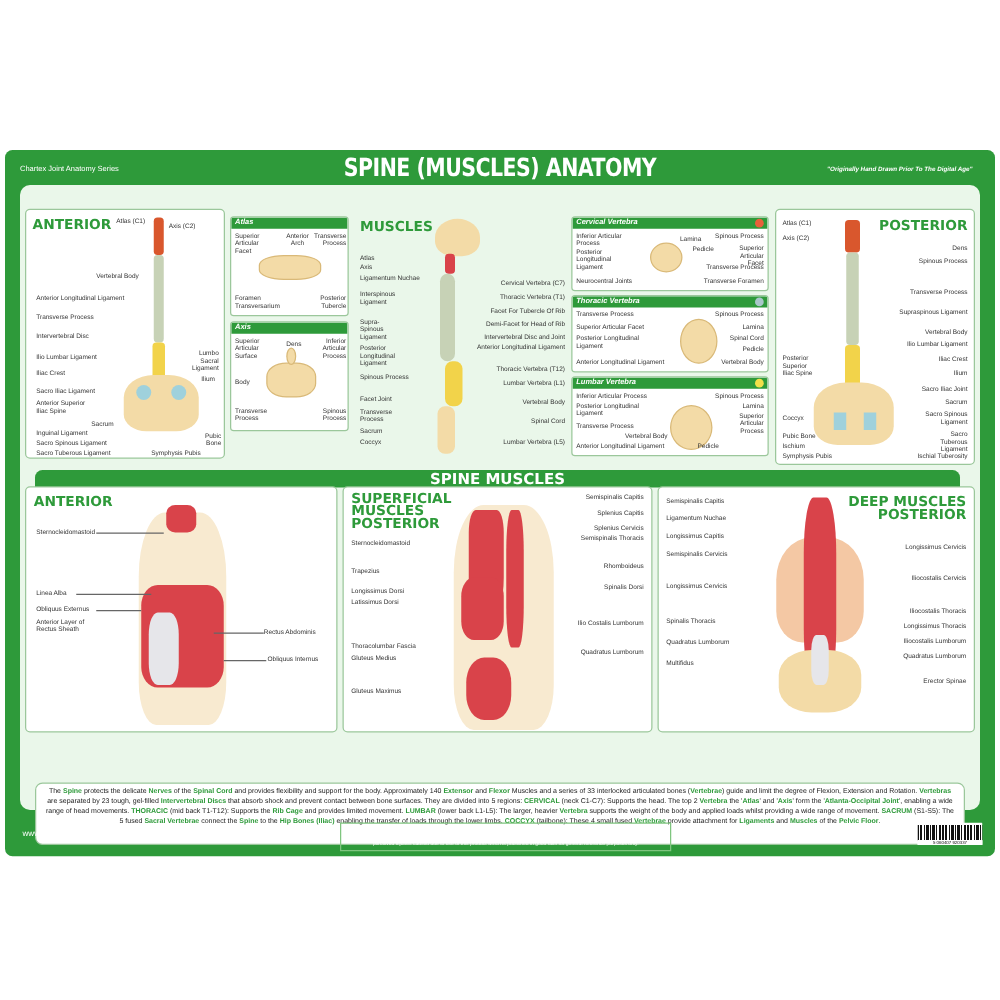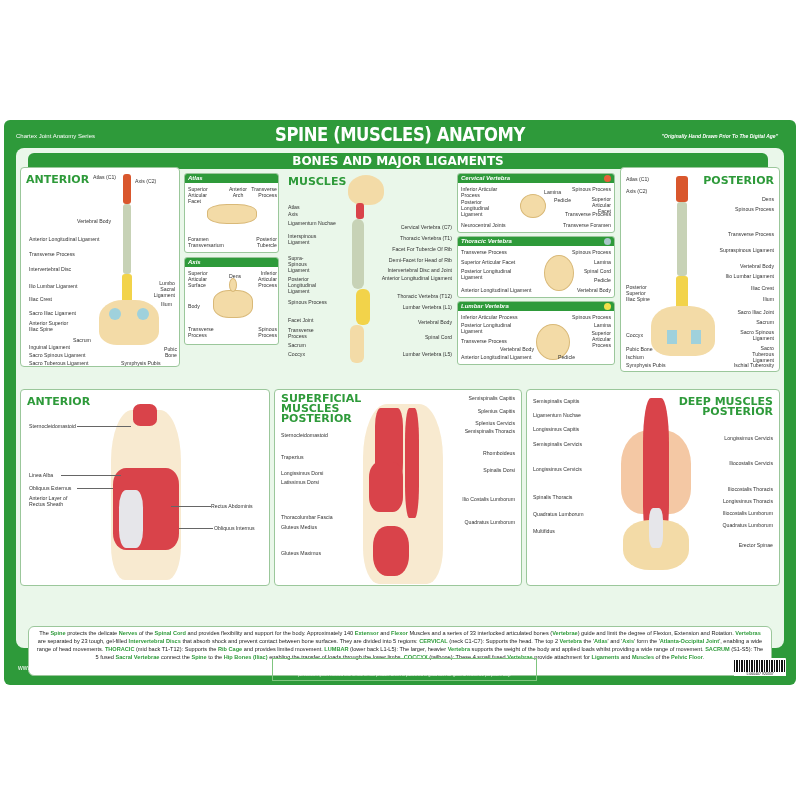--- a/index.html
+++ b/index.html
@@ -43,21 +43,20 @@
 </style>
 </head>
 <body>
 
 <div class="poster">
   <div class="series">Chartex Joint Anatomy Series</div>
   <div class="title">SPINE (MUSCLES) ANATOMY</div>
   <div class="tagline">"Originally Hand Drawn Prior To The Digital Age"</div>
 
   <div class="inner">
-    <div class="section-bar bar1">BONES AND MAJOR LIGAMENTS</div>
 
     <div class="panel" style="left:4px;top:19px;width:160px;height:200px;">
       <div class="panel-title" style="left:5px;top:6px;">ANTERIOR</div>
       <div class="spine-col" style="left:102px;top:6px;height:30px;background:#d9572d;"></div>
       <div class="spine-col" style="left:102px;top:36px;height:70px;background:#c7d2b6;"></div>
       <div class="spine-col" style="left:101px;top:106px;width:10px;height:30px;background:#f2d34a;"></div>
       <div style="position:absolute;left:78px;top:132px;width:60px;height:45px;background:#f3dba7;border-radius:40% 40% 30% 30%;"></div>
       <div style="position:absolute;left:88px;top:140px;width:12px;height:12px;background:#9fd1dc;border-radius:50%;"></div>
       <div style="position:absolute;left:116px;top:140px;width:12px;height:12px;background:#9fd1dc;border-radius:50%;"></div>
       <div class="lbl" style="left:72px;top:6px;">Atlas (C1)</div>
@@ -201,20 +200,21 @@
       <div class="lbl r" style="right:5px;top:105px;">Ilio Lumbar Ligament</div>
       <div class="lbl r" style="right:5px;top:117px;">Iliac Crest</div>
       <div class="lbl r" style="right:5px;top:128px;">Ilium</div>
       <div class="lbl r" style="right:5px;top:141px;">Sacro Iliac Joint</div>
       <div class="lbl r" style="right:5px;top:151px;">Sacrum</div>
       <div class="lbl r" style="right:5px;top:161px;width:34px;white-space:normal;">Sacro Spinous Ligament</div>
       <div class="lbl r" style="right:5px;top:177px;width:34px;white-space:normal;">Sacro Tuberous Ligament</div>
       <div class="lbl r" style="right:5px;top:194px;">Ischial Tuberosity</div>
     </div>
 
+    <div class="section-bar bar2">SPINE MUSCLES</div>
 
     <div class="panel" style="left:4px;top:241px;width:250px;height:197px;">
       <div class="panel-title" style="left:6px;top:6px;">ANTERIOR</div>
       <div style="position:absolute;left:90px;top:20px;width:70px;height:170px;background:#f8ead0;border-radius:30% 30% 20% 20%;"></div>
       <div style="position:absolute;left:112px;top:14px;width:24px;height:22px;background:#d9434a;border-radius:30%;"></div>
       <div style="position:absolute;left:92px;top:78px;width:66px;height:82px;background:#d9434a;border-radius:20%;"></div>
       <div style="position:absolute;left:98px;top:100px;width:24px;height:58px;background:#e6e6ea;border-radius:30%;"></div>
       <div class="lbl" style="left:8px;top:33px;">Sternocleidomastoid</div>
       <div class="lbl" style="left:8px;top:82px;">Linea Alba</div>
       <div class="lbl" style="left:8px;top:95px;">Obliquus Externus</div>

